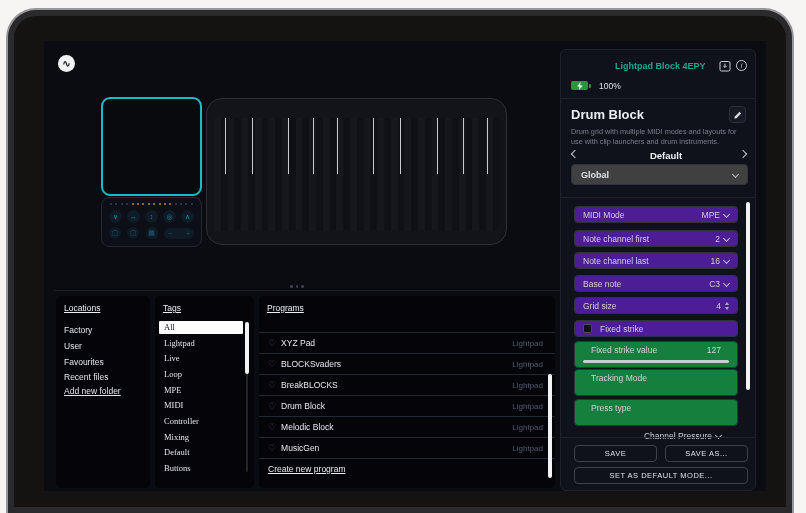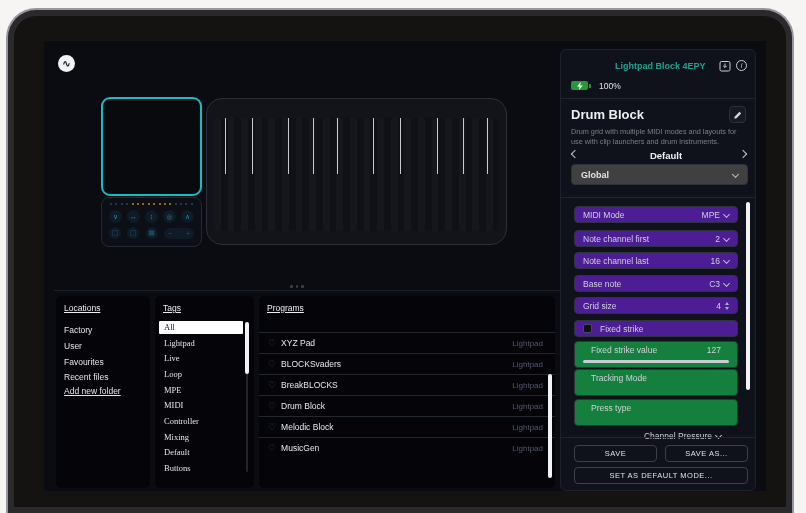--- a/index.html
+++ b/index.html
@@ -299,20 +299,23 @@
         <div class="prog-row">
           <span class="heart">♡</span>
           <span class="prog-name">Melodic Block</span>
           <span class="prog-tag">Lightpad</span>
         </div>
         <div class="prog-row">
           <span class="heart">♡</span>
           <span class="prog-name">MusicGen</span>
           <span class="prog-tag">Lightpad</span>
         </div>
+        <div class="prog-row">
+          <span class="prog-create">Create new program</span>
+        </div>
       </div>
       <div class="prog-scroll-thumb"></div>
     </div>
 
     <div class="device-panel">
 
       <div class="device-name">Lightpad Block 4EPY</div>
       <svg class="hdr-icon" style="left:158px" viewBox="0 0 12 12">
         <rect x="1" y="1.5" width="10" height="9.5" rx="1.5" fill="none" stroke="#c9ccd4" stroke-width="1"></rect>
         <path d="M6 3.5v3.6 M4.2 5.8L6 7.6 7.8 5.8" fill="none" stroke="#c9ccd4" stroke-width="1"></path>

